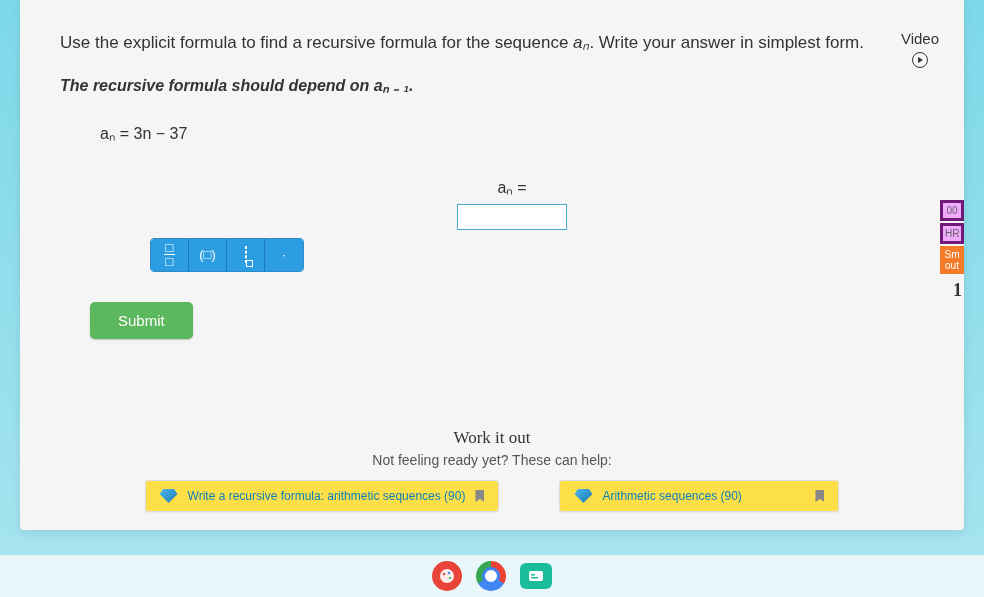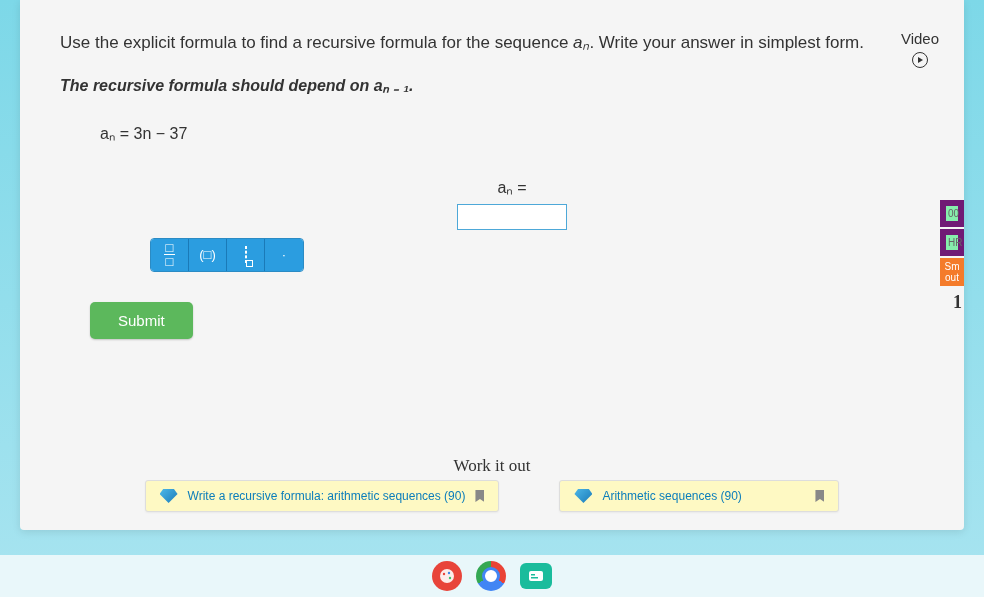--- a/index.html
+++ b/index.html
@@ -125,22 +125,22 @@
     margin-left: 30px;
     box-shadow: 0 1px 2px rgba(0,0,0,0.2);
   }
   .side-widget {
     position: absolute;
     right: 0;
     top: 200px;
     width: 24px;
   }
   .side-box {
-    background: #86efac;
-    border: 6px solid #701a75;
+    background: #f0abfc;
+    border: 3px solid #701a75;
     font-size: 10px;
     color: #666;
     padding: 2px;
     margin-bottom: 2px;
     text-align: center;
   }
   .side-orange {
     background: #f47b2a;
     color: #fff;
     font-size: 10px;
@@ -173,21 +173,21 @@
     color: #555;
     margin-bottom: 12px;
   }
   .help-row {
     display: flex;
     gap: 60px;
     justify-content: center;
     padding: 0 40px;
   }
   .help-card {
-    background: #fef9c3;
+    background: #fde047;
     border: 1px solid #ddd;
     border-radius: 3px;
     padding: 8px 14px;
     display: flex;
     align-items: center;
     gap: 10px;
     font-size: 12px;
     color: #0b7dbb;
     cursor: pointer;
     min-width: 340px;
@@ -287,20 +287,21 @@
     <div class="side-box">HR</div>
     <div class="side-orange">
       <span>Sm</span><br>
       <span>out</span>
     </div>
     <div class="side-num">1</div>
   </div>
 
   <div class="work-section">
     <div class="work-title">Work it out</div>
+    <div class="work-sub">Not feeling ready yet? These can help:</div>
     <div class="help-row">
       <div class="help-card">
         <span class="gem-icon"></span>
         <span>Write a recursive formula: arithmetic sequences (90)</span>
         <span class="bookmark-icon"></span>
       </div>
       <div class="help-card" style="min-width:280px">
         <span class="gem-icon"></span>
         <span>Arithmetic sequences (90)</span>
         <span class="bookmark-icon"></span>

